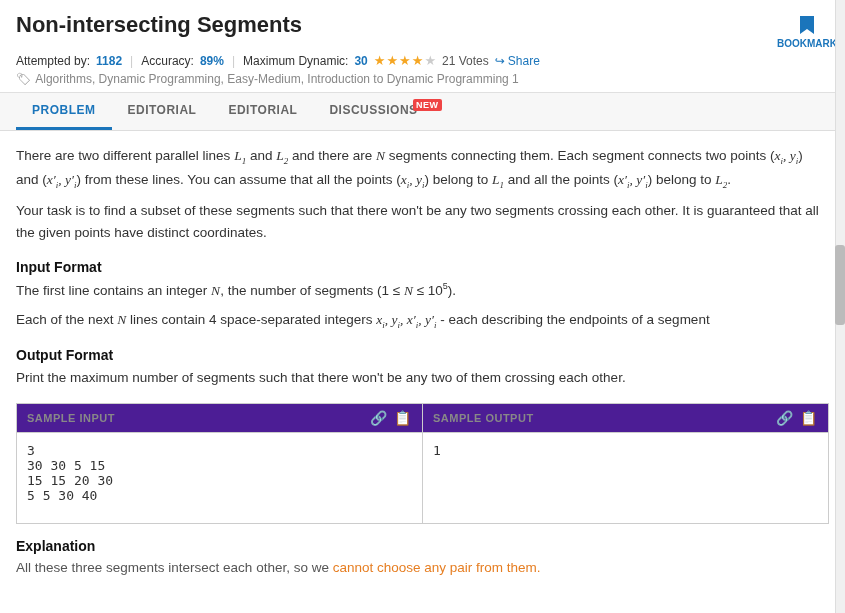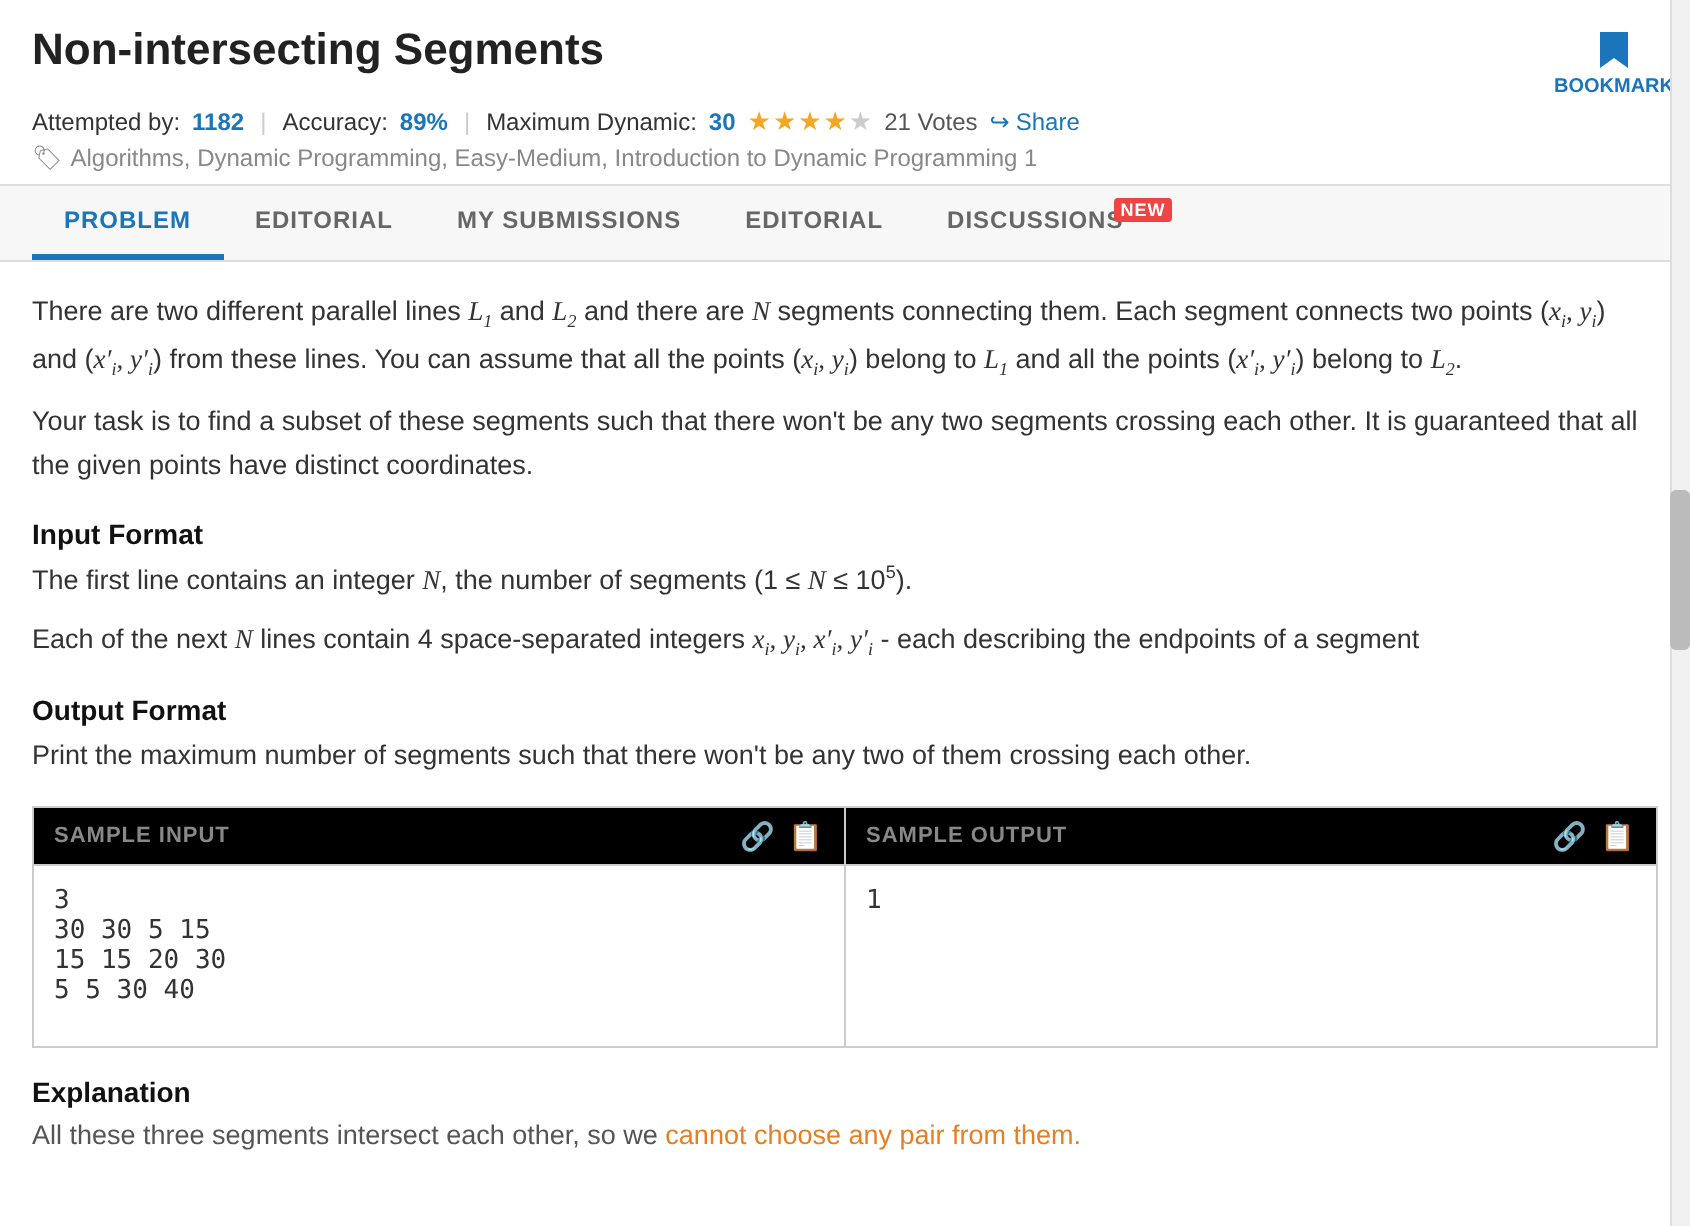--- a/index.html
+++ b/index.html
@@ -149,21 +149,21 @@
       border-right: 1px solid #ccc;
     }
     .sample-col:last-child {
       border-right: none;
     }
     .sample-header {
       display: flex;
       align-items: center;
       justify-content: space-between;
       padding: 6px 10px;
-      background: #000000;
+      background: #4c1d95;
       border-bottom: 1px solid #ccc;
       font-size: 11px;
       font-weight: bold;
       color: #888;
       letter-spacing: 0.5px;
     }
     .sample-icons {
       display: flex;
       gap: 6px;
       align-items: center;
@@ -264,23 +264,20 @@
       <span>Algorithms, Dynamic Programming, Easy-Medium, Introduction to Dynamic Programming 1</span>
     </div>
   </div>
 
   <div class="nav-tabs">
     <div class="tab active">
       <span>PROBLEM</span>
     </div>
     <div class="tab">
       <span>EDITORIAL</span>
-    </div>
-    <div class="tab">
-      <span>MY SUBMISSIONS</span>
     </div>
     <div class="tab">
       <span>EDITORIAL</span>
     </div>
     <div class="tab" style="padding-right: 22px;">
       <span>DISCUSSIONS</span>
       <span class="tab-new-badge">NEW</span>
     </div>
   </div>
 

